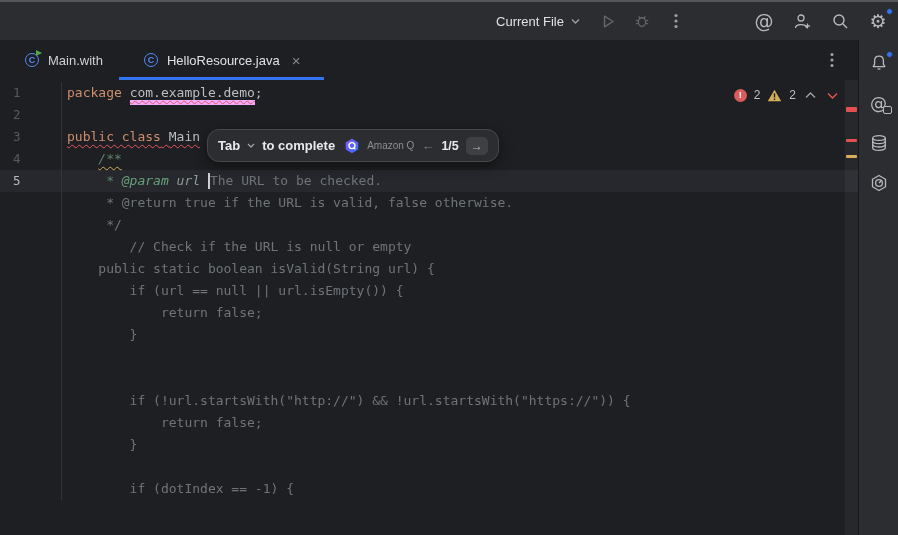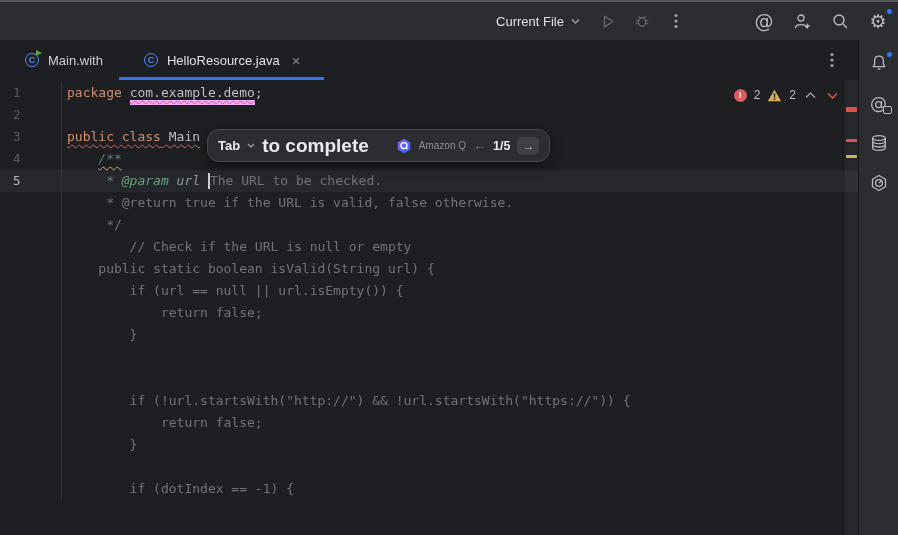--- a/index.html
+++ b/index.html
@@ -73,21 +73,21 @@
   .err-badge { width:13px; height:13px; border-radius:50%; background:#db5c5c; color:#fff;
                font-size:9px; font-weight:bold; display:flex; align-items:center; justify-content:center; }
   .insp-chevron { display:flex; align-items:center; padding:0 2px; }
 
   
   .popup { position:absolute; left:207px; top:49px; height:33px; z-index:10;
            background:#2b2d30; border:1px solid #46484b; border-radius:12px;
            box-shadow:0 4px 14px rgba(0,0,0,0.45);
            display:flex; align-items:center; gap:7px; padding:0 10px; }
   .popup .keycap { color:#e8eaed; font-size:13px; font-weight:bold; }
-  .popup .hint { color:#e8eaed; font-size:19px; font-weight:bold; margin-right:20px; }
+  .popup .hint { color:#e8eaed; font-size:13px; font-weight:bold; margin-right:2px; }
   .popup .provider { color:#8b8e92; font-size:10px; }
   .popup .nav-arrow { color:#7a7d80; font-size:13px; }
   .popup .counter { color:#e8eaed; font-size:12.5px; font-weight:bold; }
   .popup .next-btn { width:22px; height:18px; border-radius:5px; background:#3e4043;
                      color:#b6b9bc; font-size:12px; display:flex; align-items:center; justify-content:center; }
 
   
   .sidebar { width:40px; background:#2b2d30; border-left:1px solid #17181b;
              display:flex; flex-direction:column; align-items:center; padding-top:10px; gap:14px; }
   .side-btn { width:30px; height:26px; display:flex; align-items:center; justify-content:center; position:relative; }

